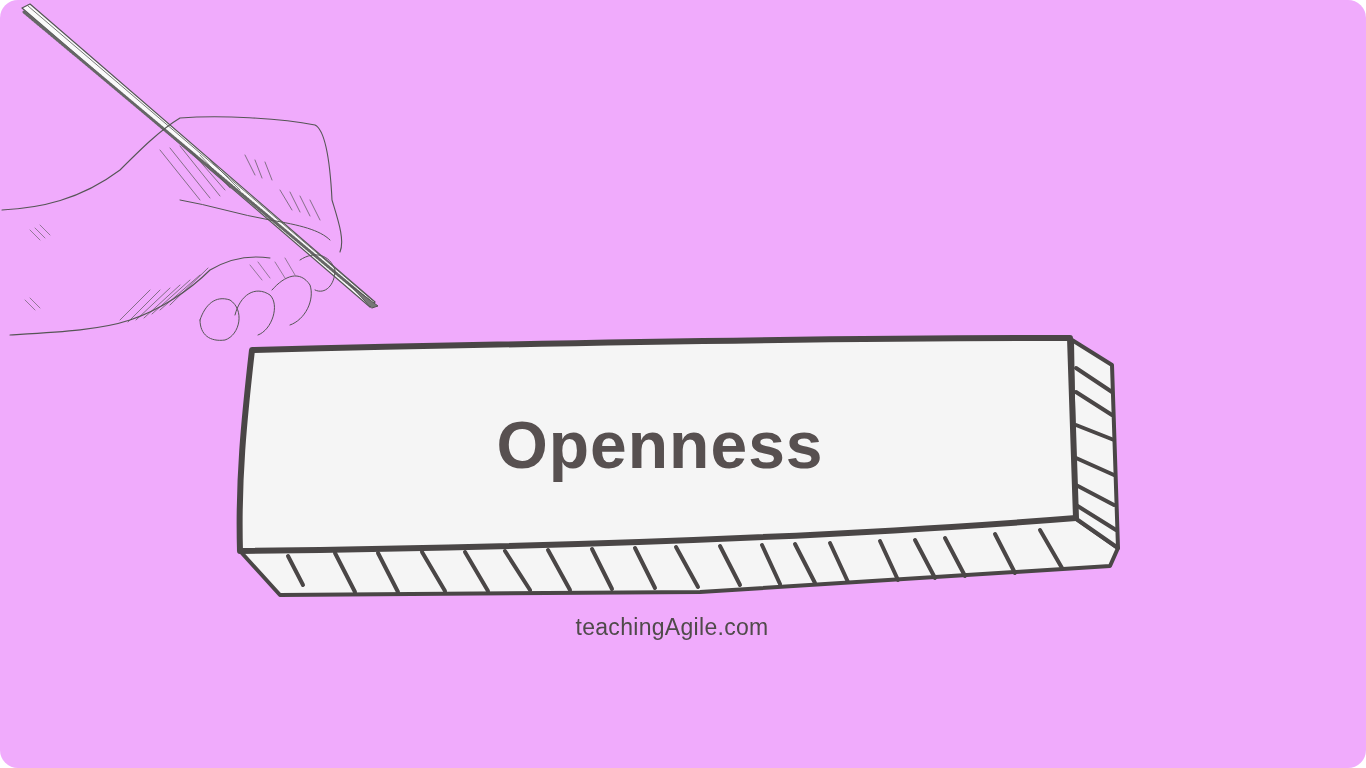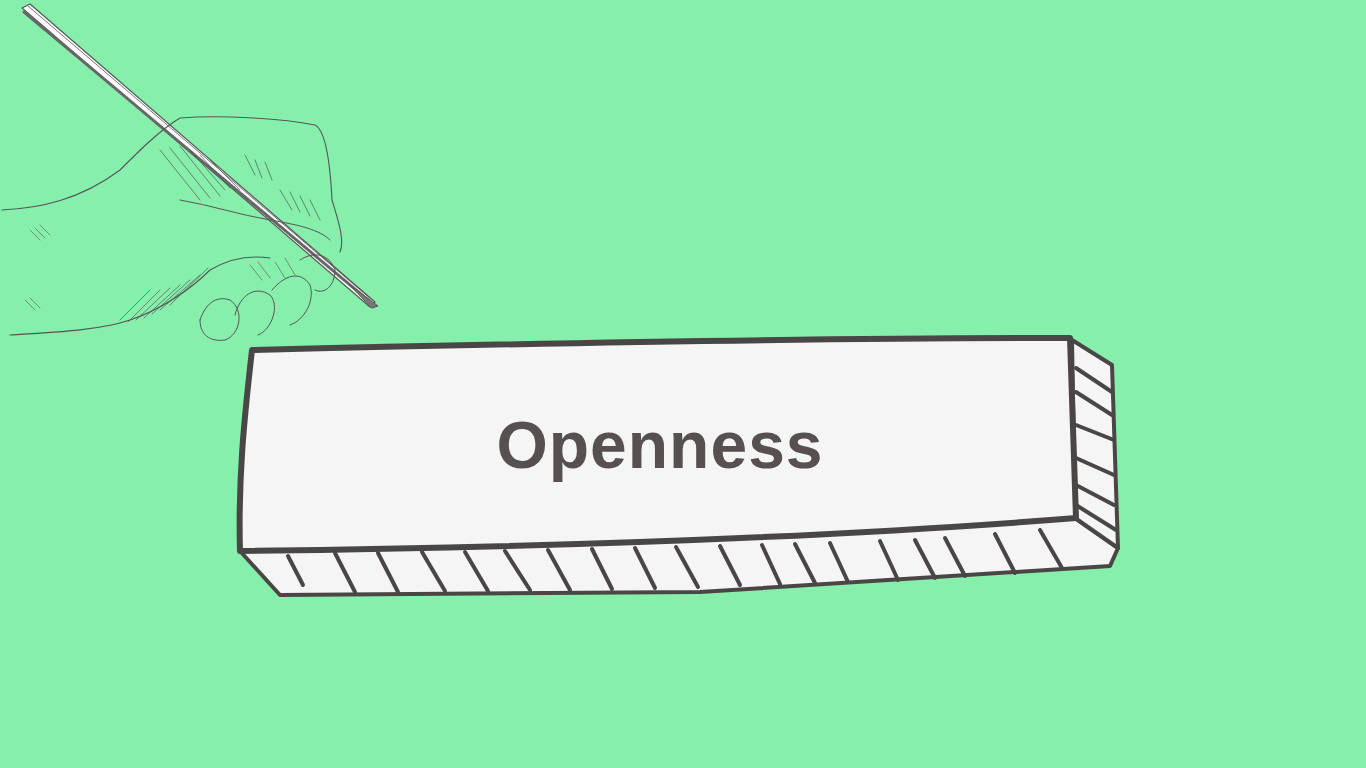--- a/index.html
+++ b/index.html
@@ -7,21 +7,22 @@
       padding: 0;
       width: 1366px;
       height: 768px;
       background: #ffffff;
       overflow: hidden;
     }
     .canvas {
       position: relative;
       width: 1366px;
       height: 768px;
-      background: #86efac;
+      background: #f0abfc;
+      border-radius: 18px;
     }
     .hand-illustration {
       position: absolute;
       left: 0;
       top: 0;
       width: 400px;
       height: 350px;
     }
     .sign-box {
       position: absolute;
@@ -135,13 +136,14 @@
         <path d="M1076 485 L1114 505"></path>
         <path d="M1076 505 L1116 530"></path>
       </g>
     </g>
   </svg>
 
   <div class="title-block">
     <div class="title-line line1">Openness</div>
   </div>
 
+  <div class="footer-text">teachingAgile.com</div>
 </div>
 
 </body></html>

